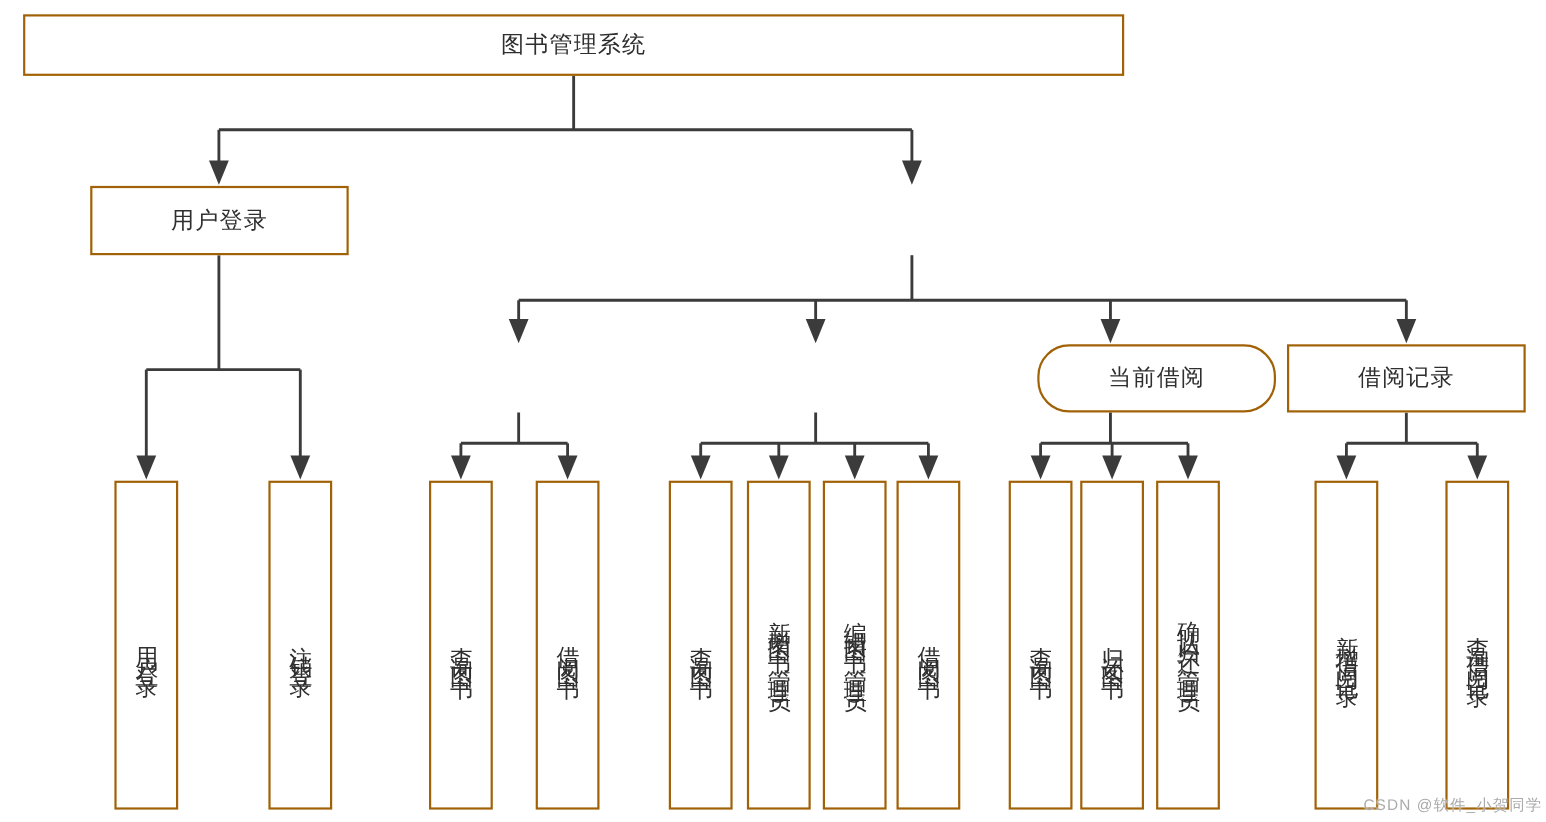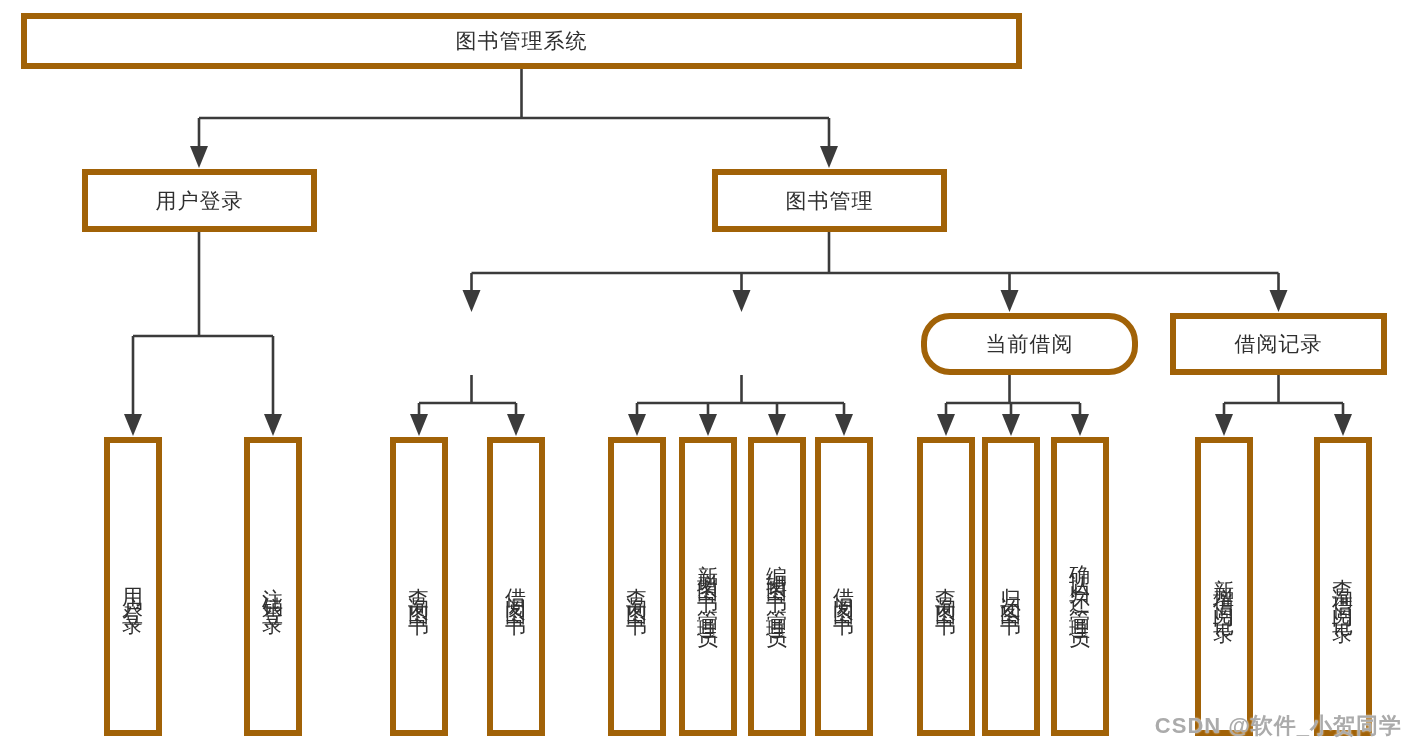--- a/index.html
+++ b/index.html
@@ -7,60 +7,59 @@
     position:relative;
     width:1405px;height:747px;
     background:#ffffff;
     font-family:"Liberation Sans","DejaVu Sans",sans-serif;
     overflow:hidden;
   }
   .connectors{position:absolute;left:0;top:0;width:1405px;height:747px;pointer-events:none;}
   .node{
     position:absolute;
     box-sizing:border-box;
-    border:6px solid #a16207;
+    border:2px solid #a16207;
     background:#ffffff;
     display:flex;
     align-items:center;
     justify-content:center;
     color:#2f2f2f;
     font-size:21px;
     letter-spacing:1px;
     text-align:center;
     line-height:1.2;
     z-index:2;
   }
   .node.root  {left:21px;  top:13px;  width:1001px;height:56px;}
   .node.lv2-a {left:82px;  top:169px; width:235px; height:63px;}
   .node.lv2-b {left:712px; top:169px; width:235px; height:63px;}
   .node.lv3   {top:313px;  width:217px;height:62px;}
   .node.lv3.p1{left:363px;} .node.lv3.p2{left:633px;}
-  .node.lv3.p3{left:921px;border-radius:29px;} .node.lv3.p4{left:1170px;}
+  .node.lv3.p3{left:943px;border-radius:29px;} .node.lv3.p4{left:1170px;}
   .node.leaf{
     top:437px;width:58px;height:299px;
     writing-mode:vertical-rl;
     letter-spacing:9px;
     font-size:21px;
     line-height:1;
     padding-top:4px;
   }
   .leaf.x104{left:104px;} .leaf.x244{left:244px;}
   .leaf.x390{left:390px;} .leaf.x487{left:487px;}
   .leaf.x608{left:608px;} .leaf.x679{left:679px;} .leaf.x748{left:748px;} .leaf.x815{left:815px;}
   .leaf.x917{left:917px;} .leaf.x982{left:982px;} .leaf.x1051{left:1051px;}
   .leaf.x1195{left:1195px;} .leaf.x1314{left:1314px;}
   .watermark{
     position:absolute;
     right:3px;bottom:6px;
-    font-size:22px;
+    font-size:14px;
     color:#ababab;
     letter-spacing:1px;
     z-index:5;
     text-shadow:0 0 2px #ffffff;
-    font-weight:bold;
   }
 </style>
 </head>
 <body>
 
 <div class="canvas">
 
   <svg class="connectors" viewBox="0 0 1405 747" xmlns="http://www.w3.org/2000/svg">
     <g stroke="#3b3b3b" stroke-width="2.6" fill="none">
 
@@ -123,21 +122,20 @@
       <path d="M1002 414 L1020 414 L1011 436 Z"></path>
       <path d="M1071 414 L1089 414 L1080 436 Z"></path>
       <path d="M1215 414 L1233 414 L1224 436 Z"></path>
       <path d="M1334 414 L1352 414 L1343 436 Z"></path>
     </g>
   </svg>
 
   <div class="node root">图书管理系统</div>
 
   <div class="node lv2-a">用户登录</div>
-  <div class="node lv2-b">图书管理</div>
 
   <div class="node lv3 p3">当前借阅</div>
   <div class="node lv3 p4">借阅记录</div>
 
   <div class="node leaf x104">用户登录</div>
   <div class="node leaf x244">注销登录</div>
 
   <div class="node leaf x390">查询图书</div>
   <div class="node leaf x487">借阅图书</div>
 

